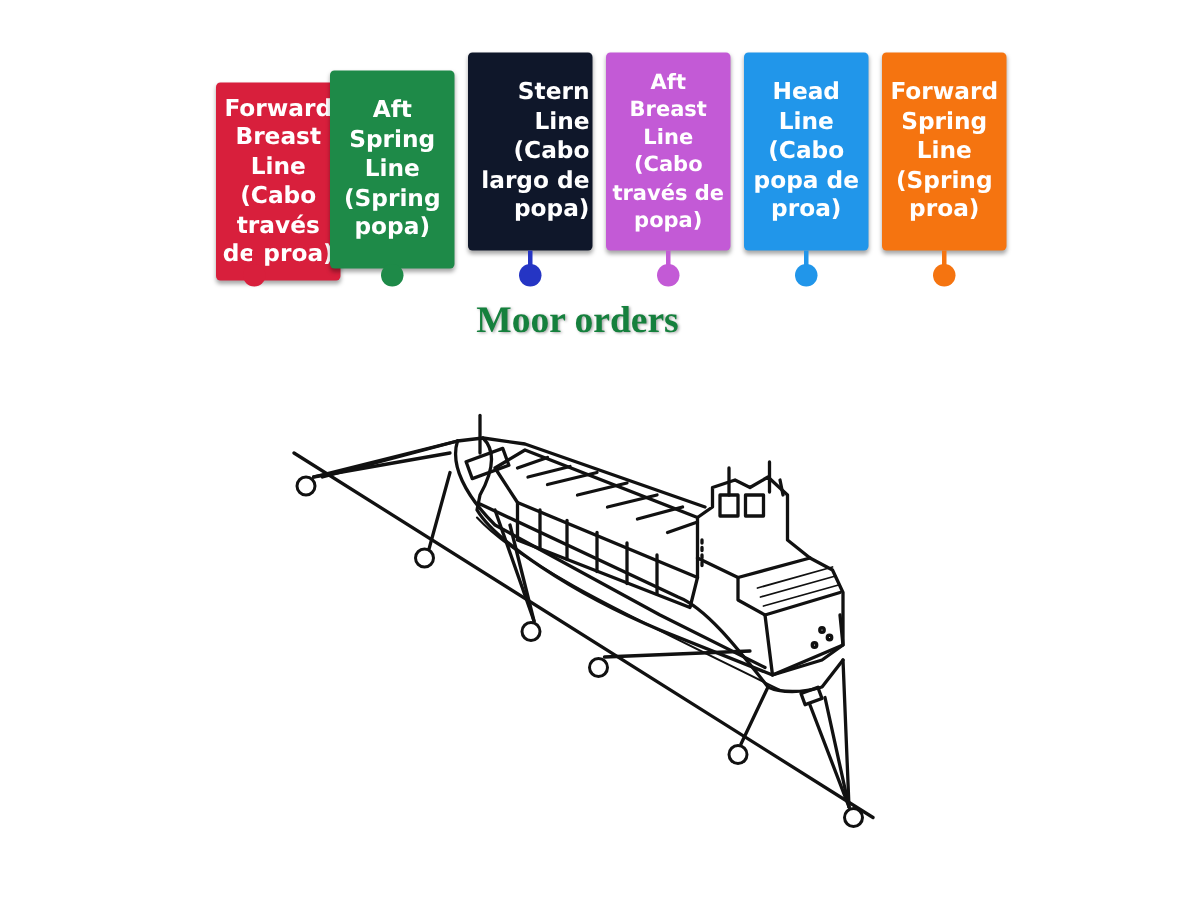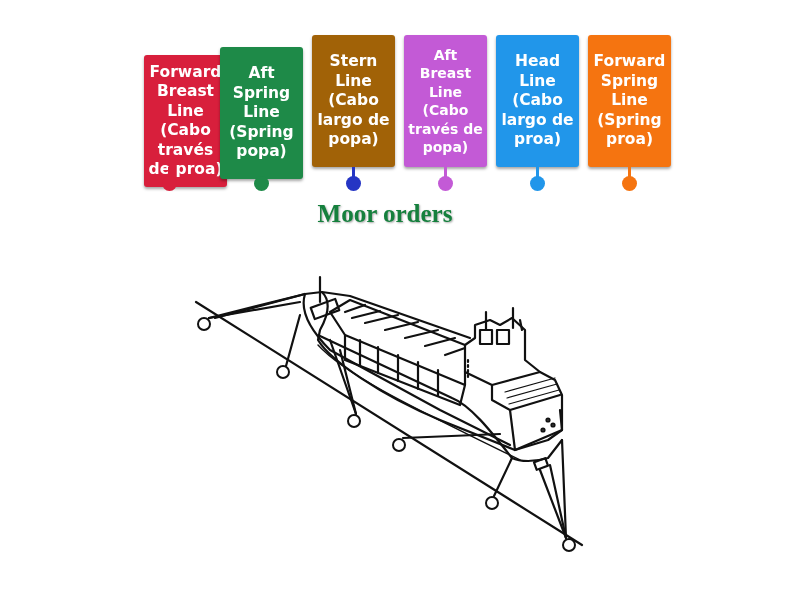--- a/index.html
+++ b/index.html
@@ -33,34 +33,34 @@
 </div>
 <div class="pin-stem" style="left:168px;background:#d81f3c;"></div>
 <div class="pin-dot" style="left:162px;background:#d81f3c;"></div>
 
 <div class="label-card" style="left:220px;background:#1e8a48;margin-top:12px;">
   <span>Aft Spring Line (Spring popa)</span>
 </div>
 <div class="pin-stem" style="left:260px;background:#1e8a48;"></div>
 <div class="pin-dot" style="left:254px;background:#1e8a48;"></div>
 
-<div class="label-card" style="left:312px;background:#a16207;">
+<div class="label-card" style="left:312px;background:#0f172a;text-align:right;">
   <span>Stern Line (Cabo largo de popa)</span>
 </div>
 <div class="pin-stem" style="left:352px;background:#2535c4;"></div>
 <div class="pin-dot" style="left:346px;background:#2535c4;"></div>
 
 <div class="label-card small" style="left:404px;background:#c35ad6;">
   <span>Aft Breast Line (Cabo través de popa)</span>
 </div>
 <div class="pin-stem" style="left:444px;background:#c35ad6;"></div>
 <div class="pin-dot" style="left:438px;background:#c35ad6;"></div>
 
 <div class="label-card" style="left:496px;background:#2196ea;">
-  <span>Head Line (Cabo largo de proa)</span>
+  <span>Head Line (Cabo popa de proa)</span>
 </div>
 <div class="pin-stem" style="left:536px;background:#2196ea;"></div>
 <div class="pin-dot" style="left:530px;background:#2196ea;"></div>
 
 <div class="label-card" style="left:588px;background:#f57410;">
   <span>Forward Spring Line (Spring proa)</span>
 </div>
 <div class="pin-stem" style="left:628px;background:#f57410;"></div>
 <div class="pin-dot" style="left:622px;background:#f57410;"></div>
 

